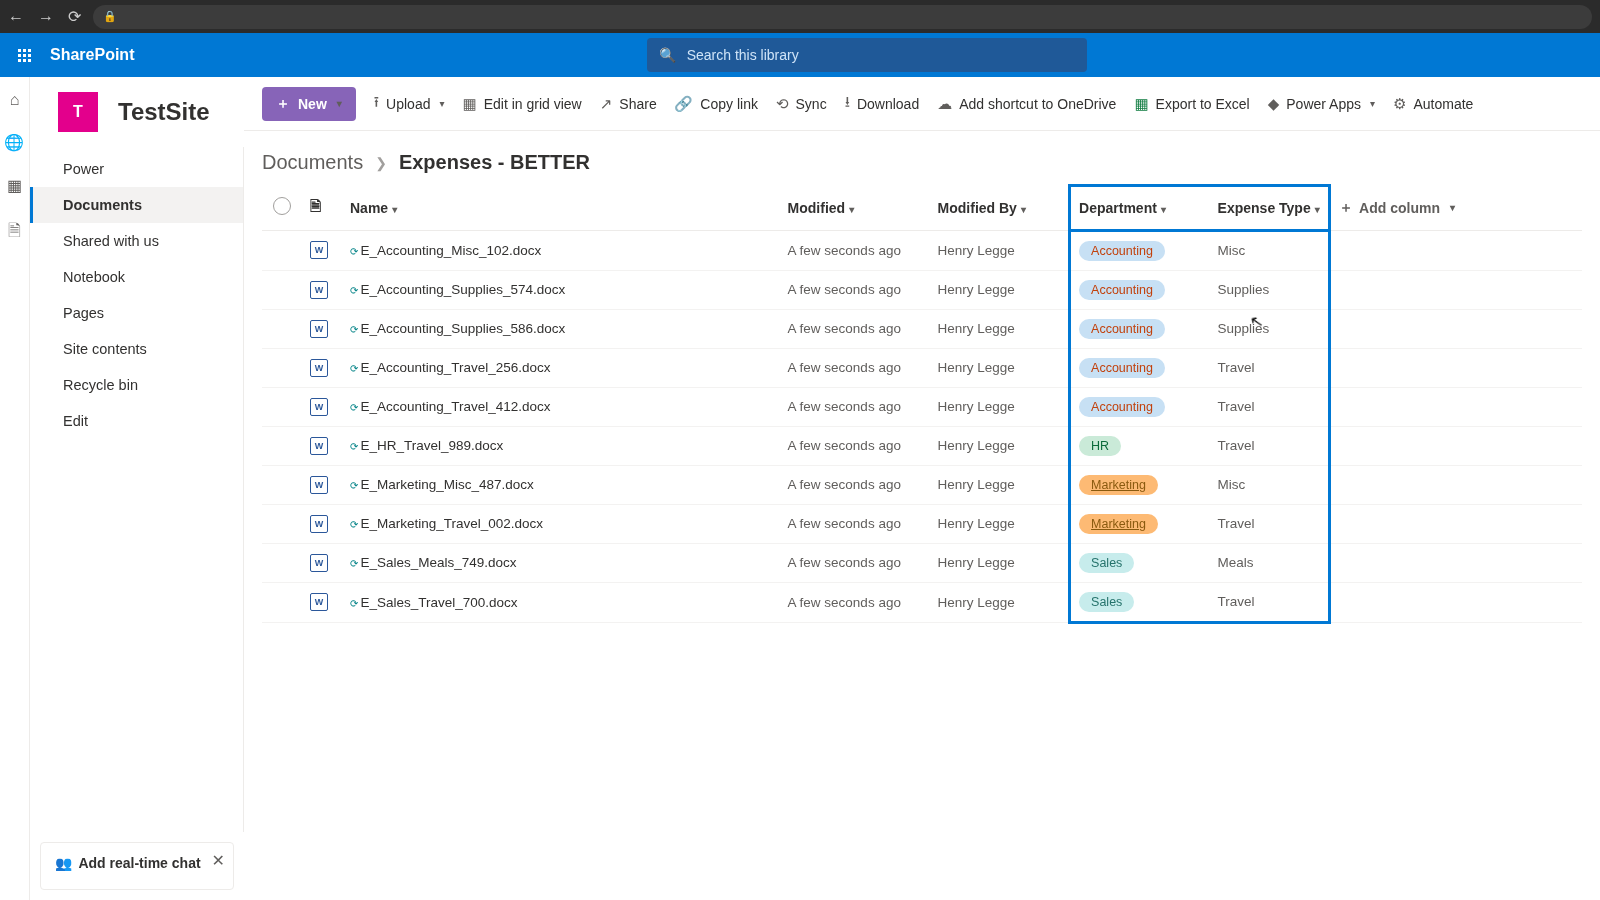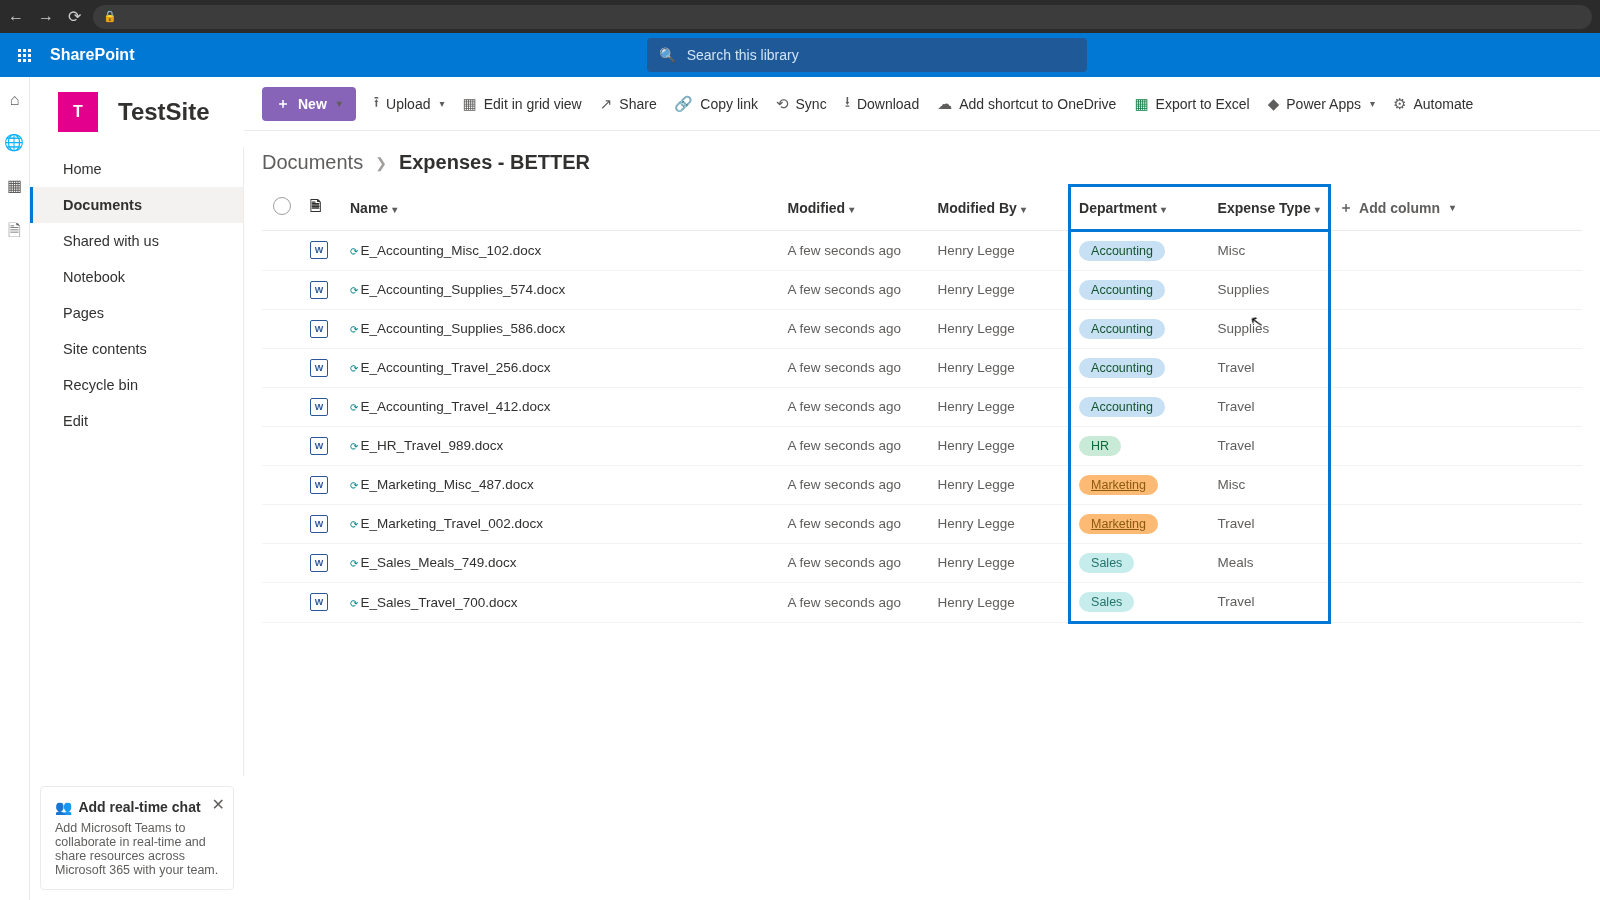--- a/index.html
+++ b/index.html
@@ -64,21 +64,21 @@
   td { padding: 9px 8px; border-bottom: 1px solid #f3f2f1; font-size: 13.5px; color: #605e5c; vertical-align: middle; }
   .sel-col { width: 40px; text-align: center; }
   .type-col { width: 40px; }
   .sel-circle { width: 18px; height: 18px; border: 1px solid #a19f9d; border-radius: 50%; display: inline-block; }
   .doc-ic { width: 18px; height: 18px; display: inline-flex; align-items: center; justify-content: center; background: #fff; border: 1px solid #2b579a; border-radius: 2px; position: relative; }
   .doc-ic::after { content: "W"; color: #2b579a; font-size: 9px; font-weight: bold; }
   .fname { color: #323130; }
   .sync-ic { color: #038387; font-size: 10px; margin-right: 2px; }
   
   .pill { padding: 3px 12px; border-radius: 12px; font-size: 12.5px; color: #1b3a57; display: inline-block; }
-  .pill.accounting { background: #c7e0f4; color: #14532d; }
+  .pill.accounting { background: #c7e0f4; color: #c2410c; }
   .pill.hr { background: #caead8; color: #0b6a3b; }
   .pill.marketing { background: #fdba74; color: #8a5a0f; text-decoration: underline; }
   .pill.sales { background: #c7ecec; color: #26736c; }
   
   .highlight-box { border: 3px solid #0078d4; }
   .add-col-btn { display: inline-flex; align-items: center; gap: 6px; color: #605e5c; cursor: pointer; }
   .plus-sm { font-size: 14px; color: #605e5c; }
   
   .cursor-arrow { position: fixed; left: 1250px; top: 312px; font-size: 16px; color: #000; pointer-events: none; transform: rotate(-10deg); }
 </style>
@@ -129,36 +129,35 @@
   </div>
 
   <div class="left-col">
     <div class="site-header">
       <div class="site-logo">
           <span>T</span>
         </div>
       <div class="site-title">TestSite</div>
     </div>
     <div class="nav" id="nav-list">
-        <div class="nav-item">Home</div>
+        <div class="nav-item">Power</div>
         <div class="nav-item active">Documents</div>
         <div class="nav-item">Shared with us</div>
         <div class="nav-item">Notebook</div>
         <div class="nav-item">Pages</div>
         <div class="nav-item">Site contents</div>
         <div class="nav-item">Recycle bin</div>
         <div class="nav-item">Edit</div>
       </div>
     <div class="chat-card">
       <span class="close">✕</span>
       <div class="title">
           <span>👥</span>
           <span>Add real-time chat</span>
         </div>
-      <div>Add Microsoft Teams to collaborate in real-time and share resources across Microsoft 365 with your team.</div>
     </div>
   </div>
 
   <div class="main">
     <div class="cmd-bar">
       <div class="new-btn">
         <span>＋</span>
         <span>New</span>
         <span class="chev">▾</span>
       </div>

